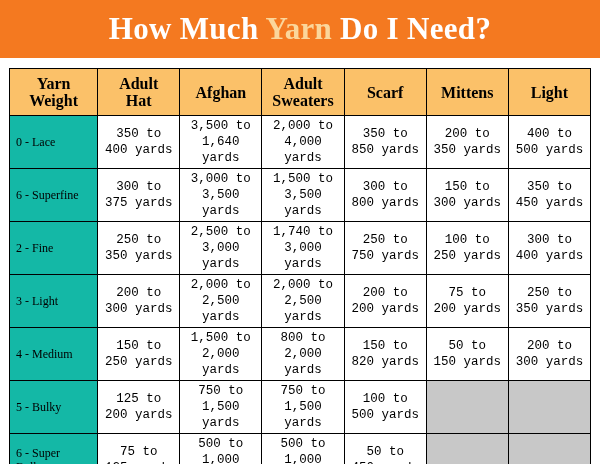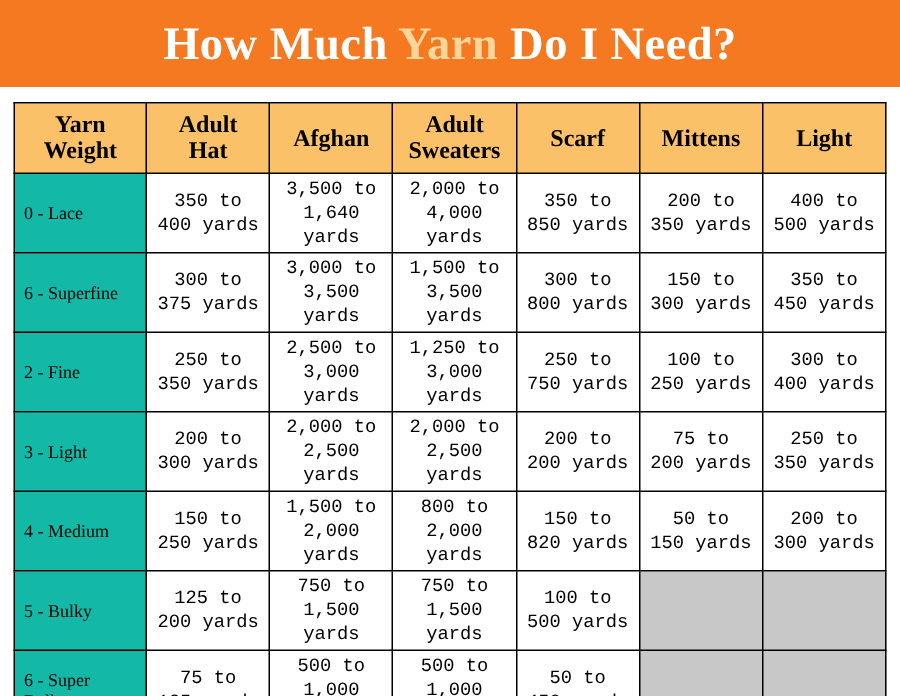--- a/index.html
+++ b/index.html
@@ -206,21 +206,21 @@
           </th>
           <td>
             <span class="cell-line">250 to</span>
             <span class="cell-line">350 yards</span>
           </td>
           <td>
             <span class="cell-line">2,500 to</span>
             <span class="cell-line">3,000 yards</span>
           </td>
           <td>
-            <span class="cell-line">1,250 to</span>
+            <span class="cell-line">1,740 to</span>
             <span class="cell-line">3,000 yards</span>
           </td>
           <td>
             <span class="cell-line">250 to</span>
             <span class="cell-line">750 yards</span>
           </td>
           <td>
             <span class="cell-line">100 to</span>
             <span class="cell-line">250 yards</span>
           </td>

